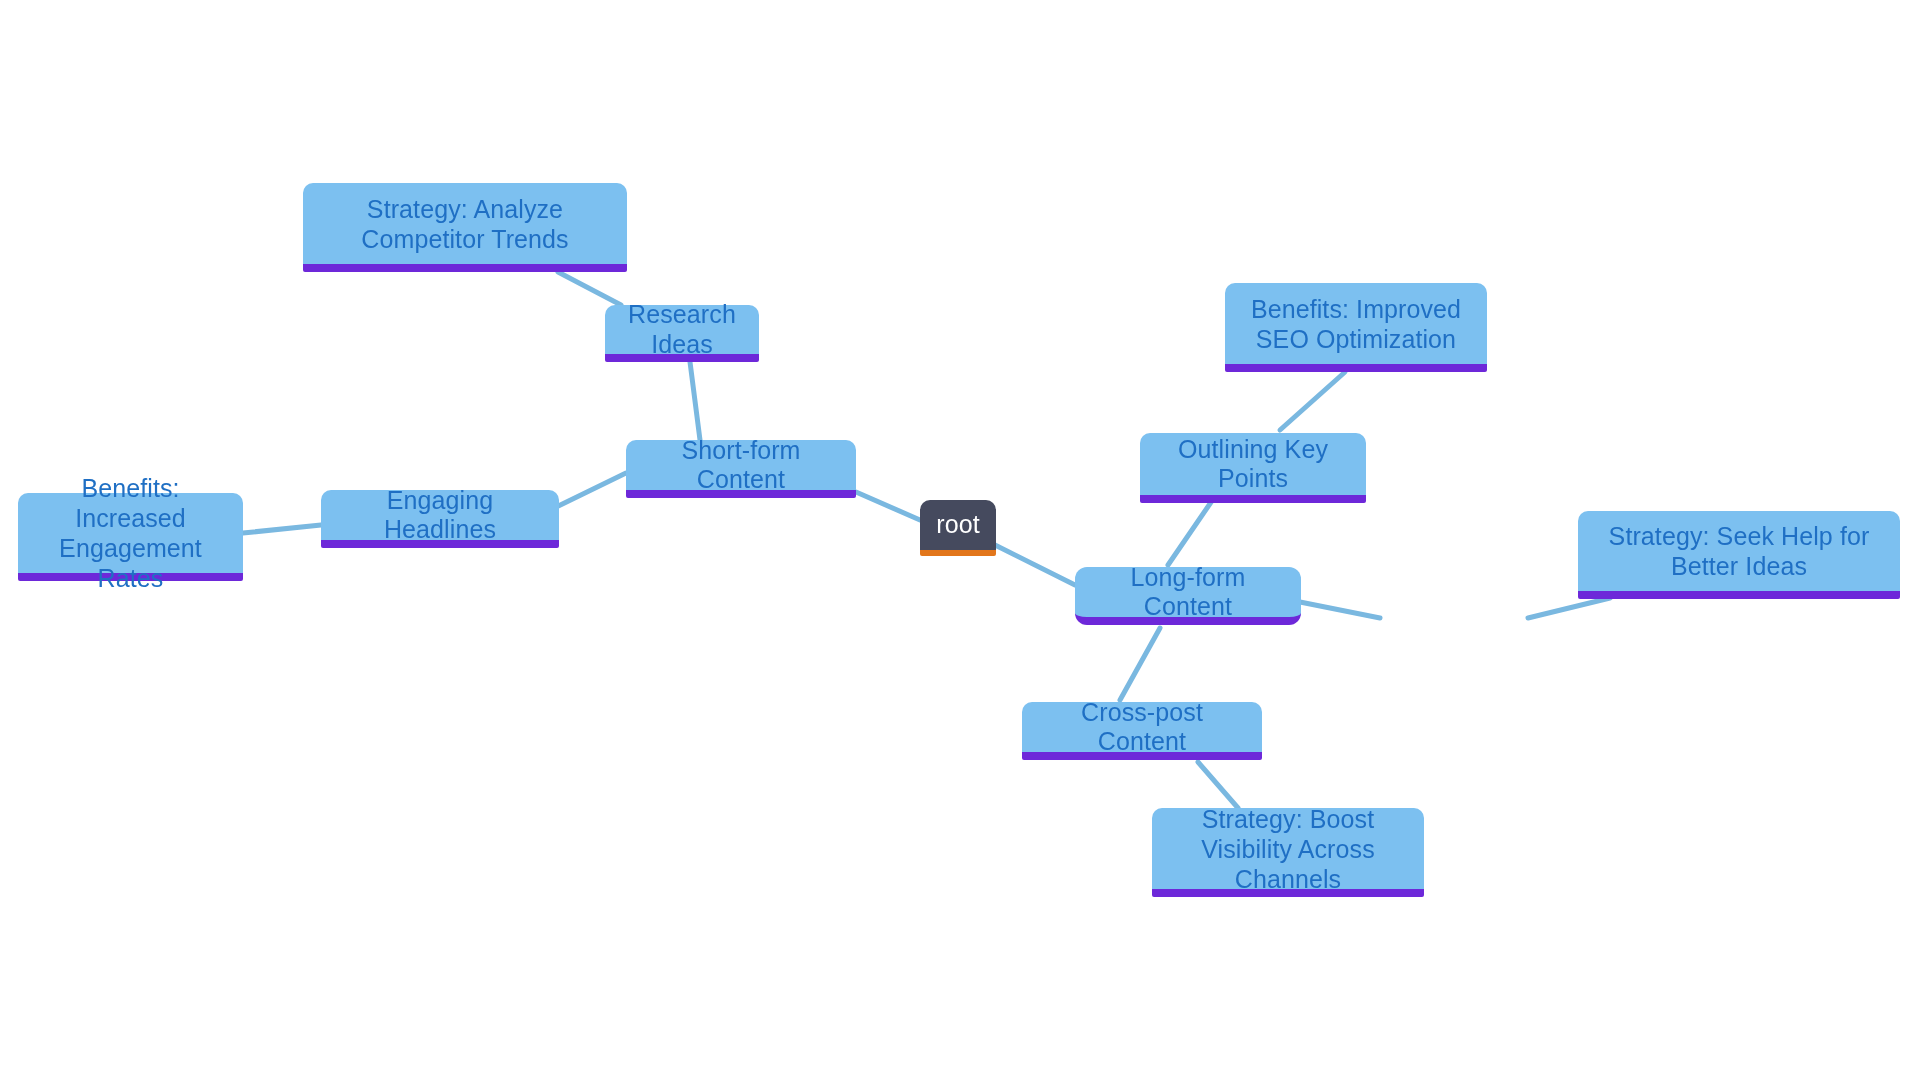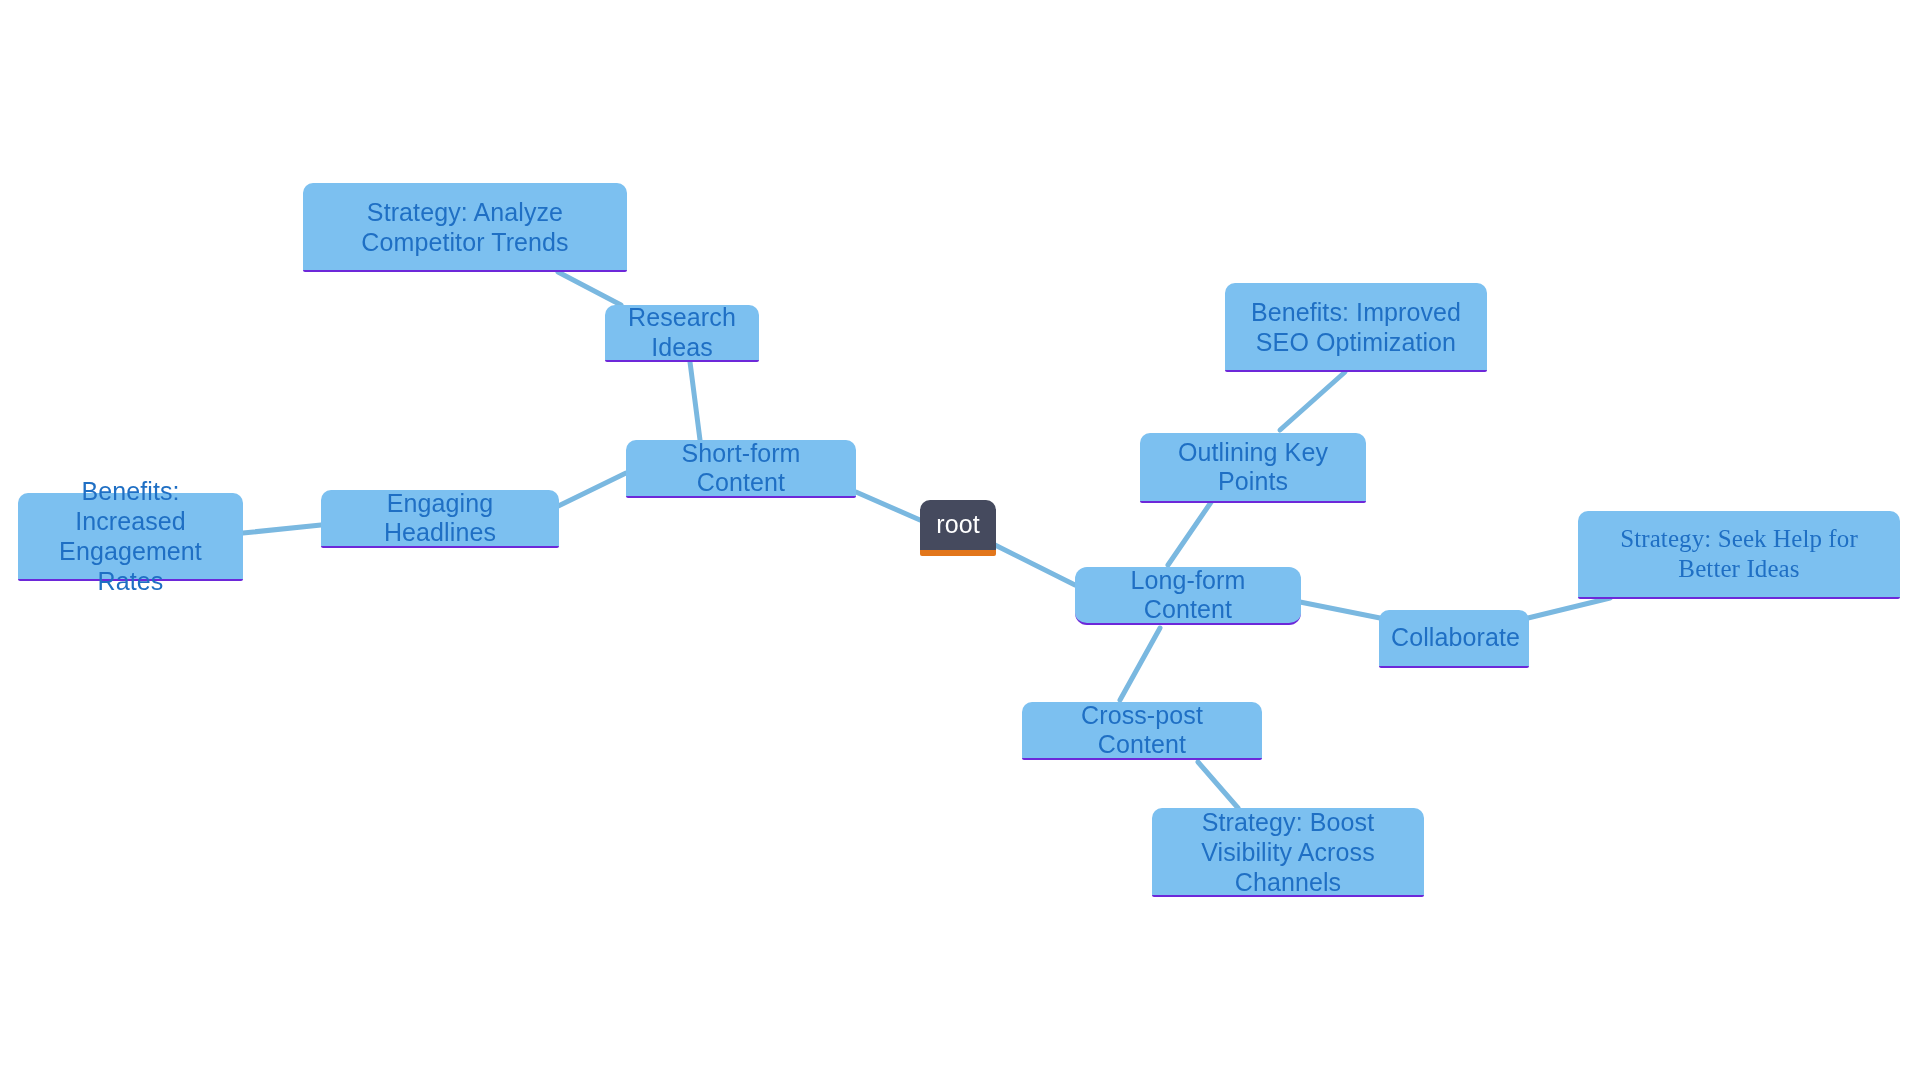--- a/index.html
+++ b/index.html
@@ -32,21 +32,21 @@
   .node {
     position: absolute;
     box-sizing: border-box;
     display: flex;
     align-items: center;
     justify-content: center;
     text-align: center;
     border-radius: 10px 10px 2px 2px;
     background: #7cc0f0;
     color: #1f6fc4;
-    border-bottom: 2px solid #6d28d9;
+    border-bottom: 8px solid #6d28d9;
     font-size: 25px;
     line-height: 1.18;
     letter-spacing: 0.1px;
     padding: 4px 12px 4px 12px;
     z-index: 5;
   }
 
   .node.two-line {
     font-size: 25px;
     line-height: 1.2;
@@ -118,25 +118,22 @@
   </div>
 
   <div class="node" style="left:1140px; top:433px; width:226px; height:70px;">
     <span class="node-label">Outlining Key Points</span>
   </div>
 
   <div class="node" style="left:1075px; top:567px; width:226px; height:58px;border-radius:12px;">
     <span class="node-label">Long-form Content</span>
   </div>
 
-  <div class="node" style="left:1379px; top:610px; width:150px; height:58px;">
-    <span class="node-label">Collaborate</span>
-  </div>
 
-  <div class="node two-line" style="left:1578px; top:511px; width:322px; height:88px;font-family:Liberation Serif, serif;">
+  <div class="node two-line" style="left:1578px; top:511px; width:322px; height:88px;">
     <span class="node-label">Strategy: Seek Help for Better Ideas</span>
   </div>
 
   <div class="node" style="left:1022px; top:702px; width:240px; height:58px;">
     <span class="node-label">Cross-post Content</span>
   </div>
 
   <div class="node two-line" style="left:1152px; top:808px; width:272px; height:89px;">
     <span class="node-label">Strategy: Boost Visibility Across Channels</span>
   </div>

